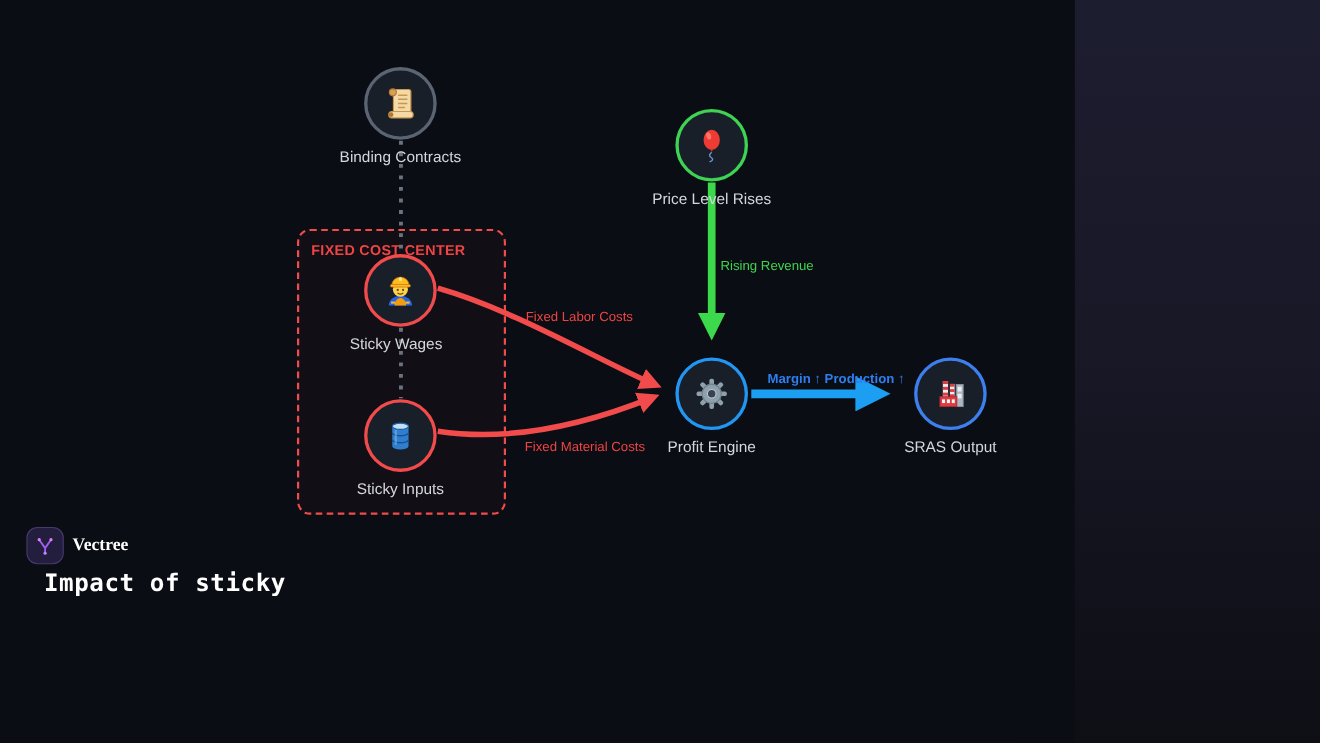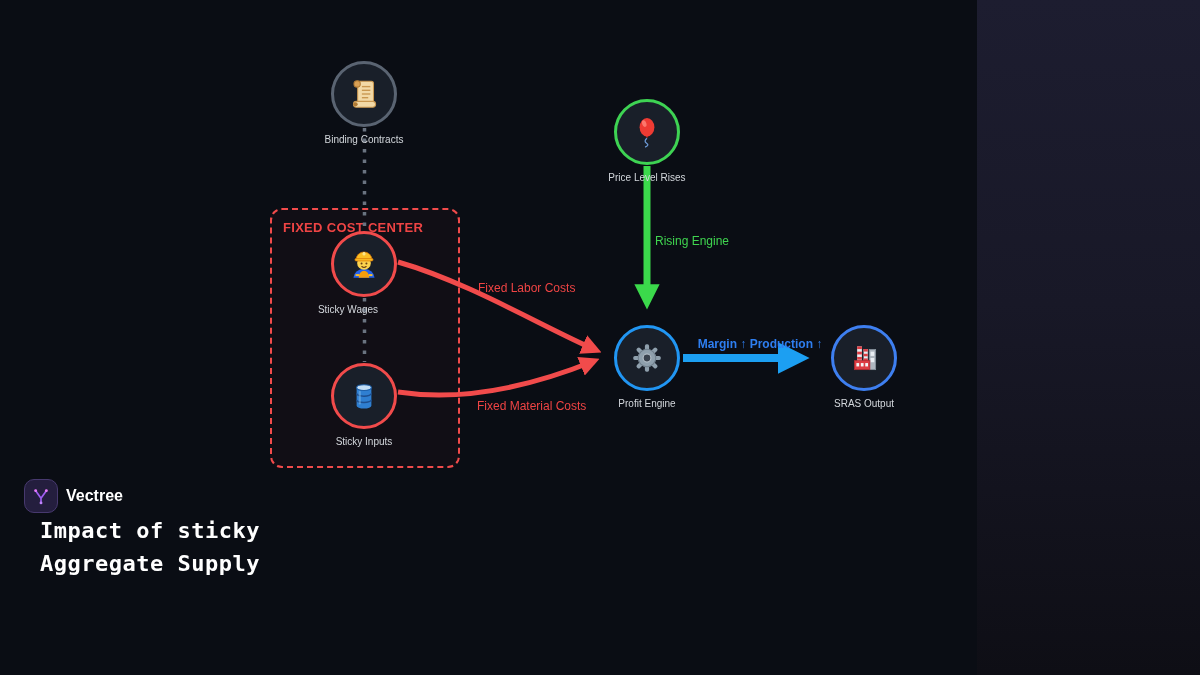--- a/index.html
+++ b/index.html
@@ -23,32 +23,32 @@
 
   
   .edges{position:absolute;left:0;top:0;width:977px;height:675px;pointer-events:none;}
 
   
   .node{position:absolute;width:66px;height:66px;}
   .circle{width:66px;height:66px;border-radius:50%;border:3px solid #5a6472;
           background:#191f29;box-sizing:border-box;display:flex;
           align-items:center;justify-content:center;}
   .node-label{position:absolute;width:200px;text-align:center;
-              color:#d3d7dc;font-size:10px;}
+              color:#d3d7dc;font-size:14px;}
 
   
   .edge-label{position:absolute;font-size:12px;white-space:nowrap;}
   .bold{font-weight:bold;}
 
   
   .logo{position:absolute;left:24px;top:479px;width:34px;height:34px;
         border-radius:10px;background:#241e3e;border:1px solid #47396e;
         box-sizing:border-box;display:flex;align-items:center;justify-content:center;}
   .brand{position:absolute;left:66px;top:487px;color:#ffffff;font-weight:bold;
-         font-size:16px;font-family:Liberation Sans, sans-serif;}
+         font-size:16px;font-family:Liberation Serif, serif;}
   .title{position:absolute;left:24px;top:514px;color:#ffffff;font-weight:bold;
          font-size:22px;line-height:33px;letter-spacing:.5px;
          font-family:"DejaVu Sans Mono",monospace;margin-left:16px;}
   .url{position:absolute;right:24px;top:624px;color:#6e7681;font-size:13.5px;
        font-family:"DejaVu Sans Mono",monospace;}
 </style>
 </head>
 <body>
 
 <div class="stage">
@@ -107,21 +107,21 @@
           <circle cx="18" cy="17" r="6.5" fill="#fcd34d"></circle>
           <circle cx="15.7" cy="17.6" r=".95" fill="#6b3f12"></circle>
           <circle cx="20.3" cy="17.6" r=".95" fill="#6b3f12"></circle>
           <path d="M15.9 20.4 q2.1 1.7 4.2 0" stroke="#6b3f12" stroke-width="1" fill="none" stroke-linecap="round"></path>
           <path d="M10.6 13.6 a7.4 7 0 0 1 14.8 0 z" fill="#fbbf24" stroke="#d97706" stroke-width=".7"></path>
           <rect x="9.4" y="12.9" width="17.2" height="2.2" rx="1.1" fill="#fbbf24" stroke="#d97706" stroke-width=".7"></rect>
           <rect x="16.7" y="6.6" width="2.6" height="3.4" rx="1.2" fill="#fde68a"></rect>
         </svg>
       </div>
     </div>
-    <div class="node-label" style="left:248px;top:304px">Sticky Wages</div>
+    <div class="node-label" style="left:260px;top:304px">Sticky Wages</div>
 
     <div class="node" style="left:331px;top:363px">
       <div class="circle" style="border-color:#f14b4b">
         <svg width="38" height="38" viewBox="0 0 36 36">
           <path d="M11 10 v17.2 a7 2.7 0 0 0 14 0 V10 z" fill="#2f7fd1"></path>
           <path d="M11 15.5 a7 2.7 0 0 0 14 0" fill="none" stroke="#1d4f8f" stroke-width="1.3"></path>
           <path d="M11 21.5 a7 2.7 0 0 0 14 0" fill="none" stroke="#1d4f8f" stroke-width="1.3"></path>
           <rect x="13" y="13" width="2" height="13" rx="1" fill="#7db8e8" opacity=".55"></rect>
           <ellipse cx="18" cy="10" rx="7" ry="2.7" fill="#c3def5" stroke="#1d5fa8" stroke-width="1"></ellipse>
         </svg>
@@ -175,34 +175,33 @@
           <rect x="24.2" y="18" width="3.5" height="4" fill="#e8edf2"></rect>
           <rect x="9" y="20.5" width="14.5" height="8.5" fill="#dd3d43" stroke="#b32b31" stroke-width=".8"></rect>
           <rect x="10.8" y="22.8" width="2.6" height="3.2" fill="#f3f5f7"></rect>
           <rect x="15" y="22.8" width="2.6" height="3.2" fill="#f3f5f7"></rect>
           <rect x="19.2" y="22.8" width="2.6" height="3.2" fill="#f3f5f7"></rect>
         </svg>
       </div>
     </div>
     <div class="node-label" style="left:764px;top:398px">SRAS Output</div>
 
-    <div class="edge-label green-text" style="left:655px;top:234px">Rising Engine</div>
+    <div class="edge-label green-text" style="left:655px;top:234px">Rising Revenue</div>
     <div class="edge-label red-text" style="left:478px;top:281px">Fixed Labor Costs</div>
     <div class="edge-label red-text" style="left:477px;top:399px">Fixed Material Costs</div>
     <div class="edge-label blue-text bold" style="left:690px;top:337px;width:140px;text-align:center">Margin ↑ Production ↑</div>
   </div>
 
   <div class="logo">
     <svg width="26" height="26" viewBox="0 0 34 34">
       <path d="M10 10 L17 20 L24 10 M17 20 V26" stroke="#9f5ef0" stroke-width="2.2" fill="none" stroke-linecap="round" stroke-linejoin="round"></path>
       <circle cx="10" cy="10" r="1.9" fill="#e879f9"></circle>
       <circle cx="24" cy="10" r="1.9" fill="#e879f9"></circle>
       <circle cx="17" cy="26" r="1.9" fill="#c084fc"></circle>
     </svg>
   </div>
   <div class="brand">Vectree</div>
 
   <div class="title">
     <div>Impact of sticky</div>
-    <div>Aggregate Supply</div>
   </div>
 
 </div>
 
 </body></html>

